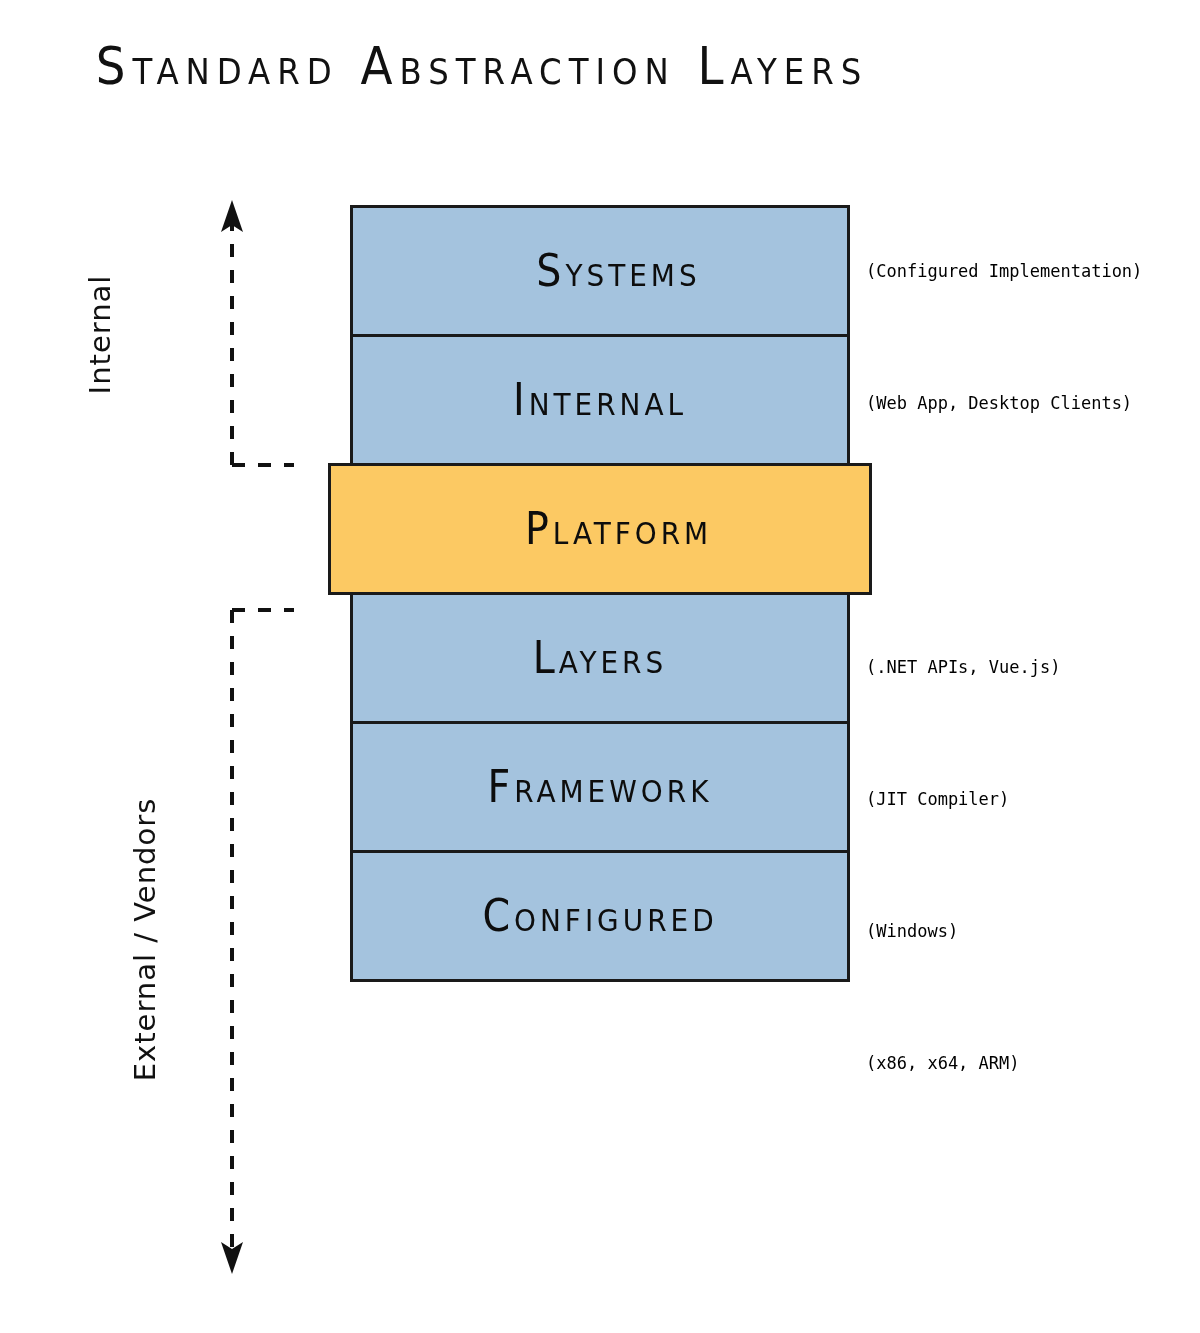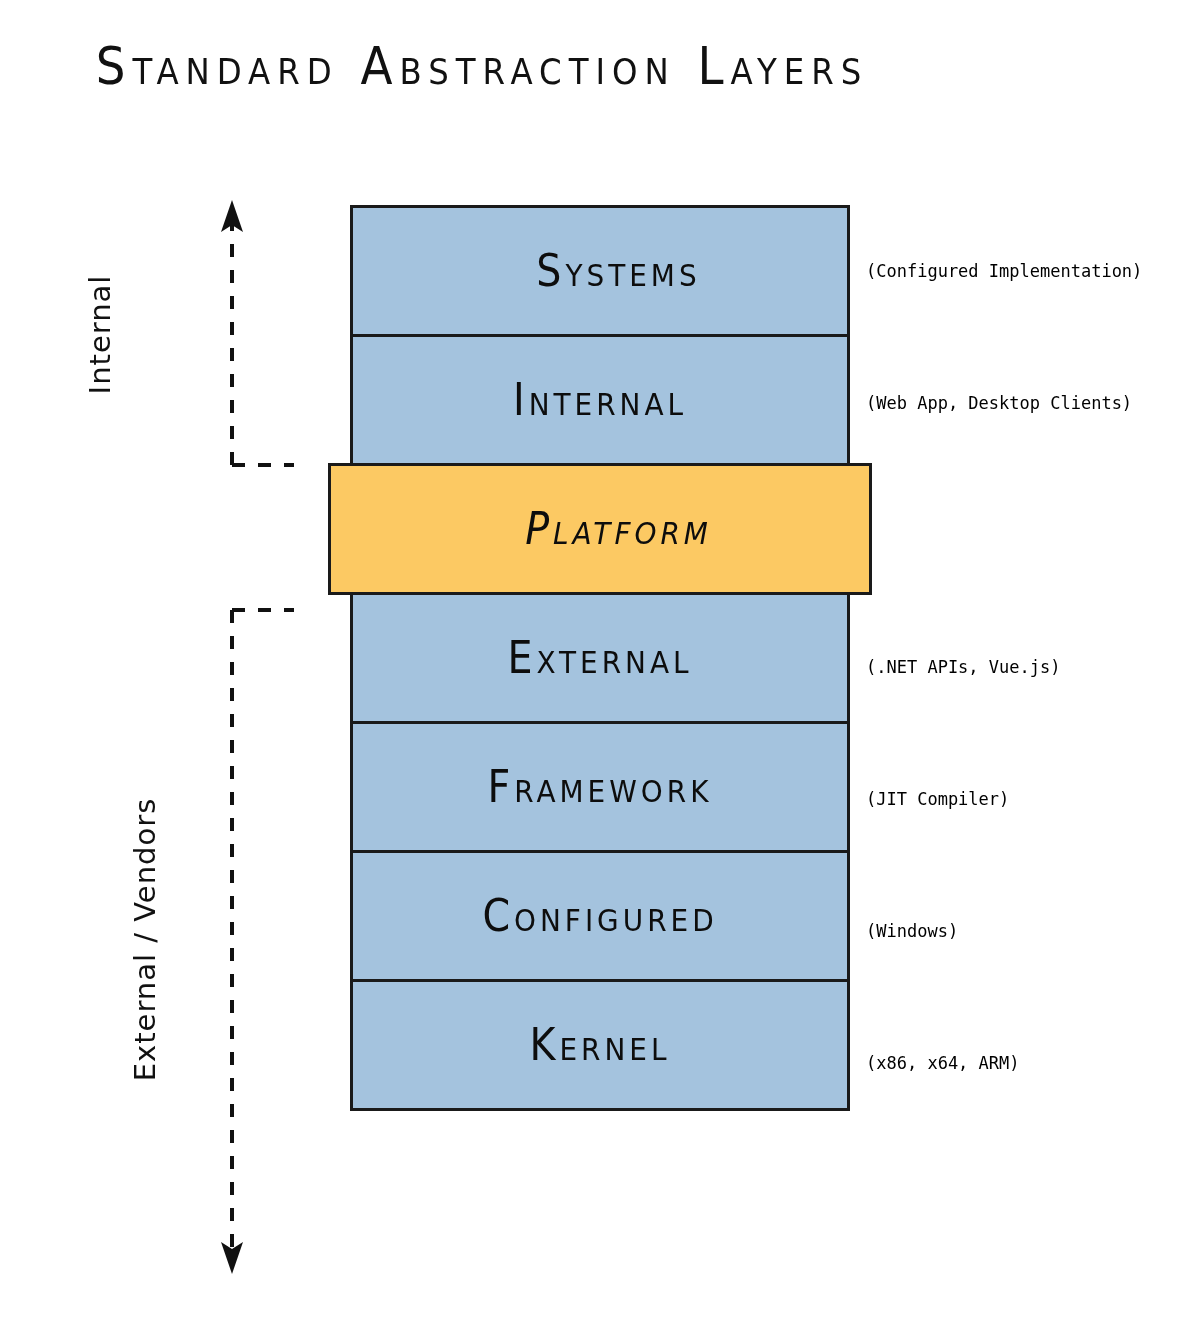--- a/index.html
+++ b/index.html
@@ -72,21 +72,20 @@
 
   
   .layer.highlight {
     position: absolute;
     left: -22px;
     width: 544px;
     background: #fcc963;
     border: 3px solid #1a1a1a;
     z-index: 5;
     margin-top: 0;
-    font-style: italic;
   }
 
   
   .layer-spacer {
     height: 132px;
     margin-top: -3px;
   }
 
   
   .notes {
@@ -176,34 +175,31 @@
       <span class="layer-label">Internal</span>
     </div>
 
     <div class="layer-spacer">
       <div class="layer highlight">
         <span class="layer-label">Platform</span>
       </div>
     </div>
 
     <div class="layer">
-      <span class="layer-label">External</span>
+      <span class="layer-label">Layers</span>
     </div>
 
     <div class="layer">
       <span class="layer-label">Framework</span>
     </div>
 
     <div class="layer">
       <span class="layer-label">Configured</span>
     </div>
 
-    <div class="layer">
-      <span class="layer-label">Kernel</span>
-    </div>
 
 
   </div>
 
   <div class="notes">
     <div class="note">(Configured Implementation)</div>
     <div class="note">(Web App, Desktop Clients)</div>
     <div class="note"></div>
     <div class="note">(.NET APIs, Vue.js)</div>
     <div class="note">(JIT Compiler)</div>

